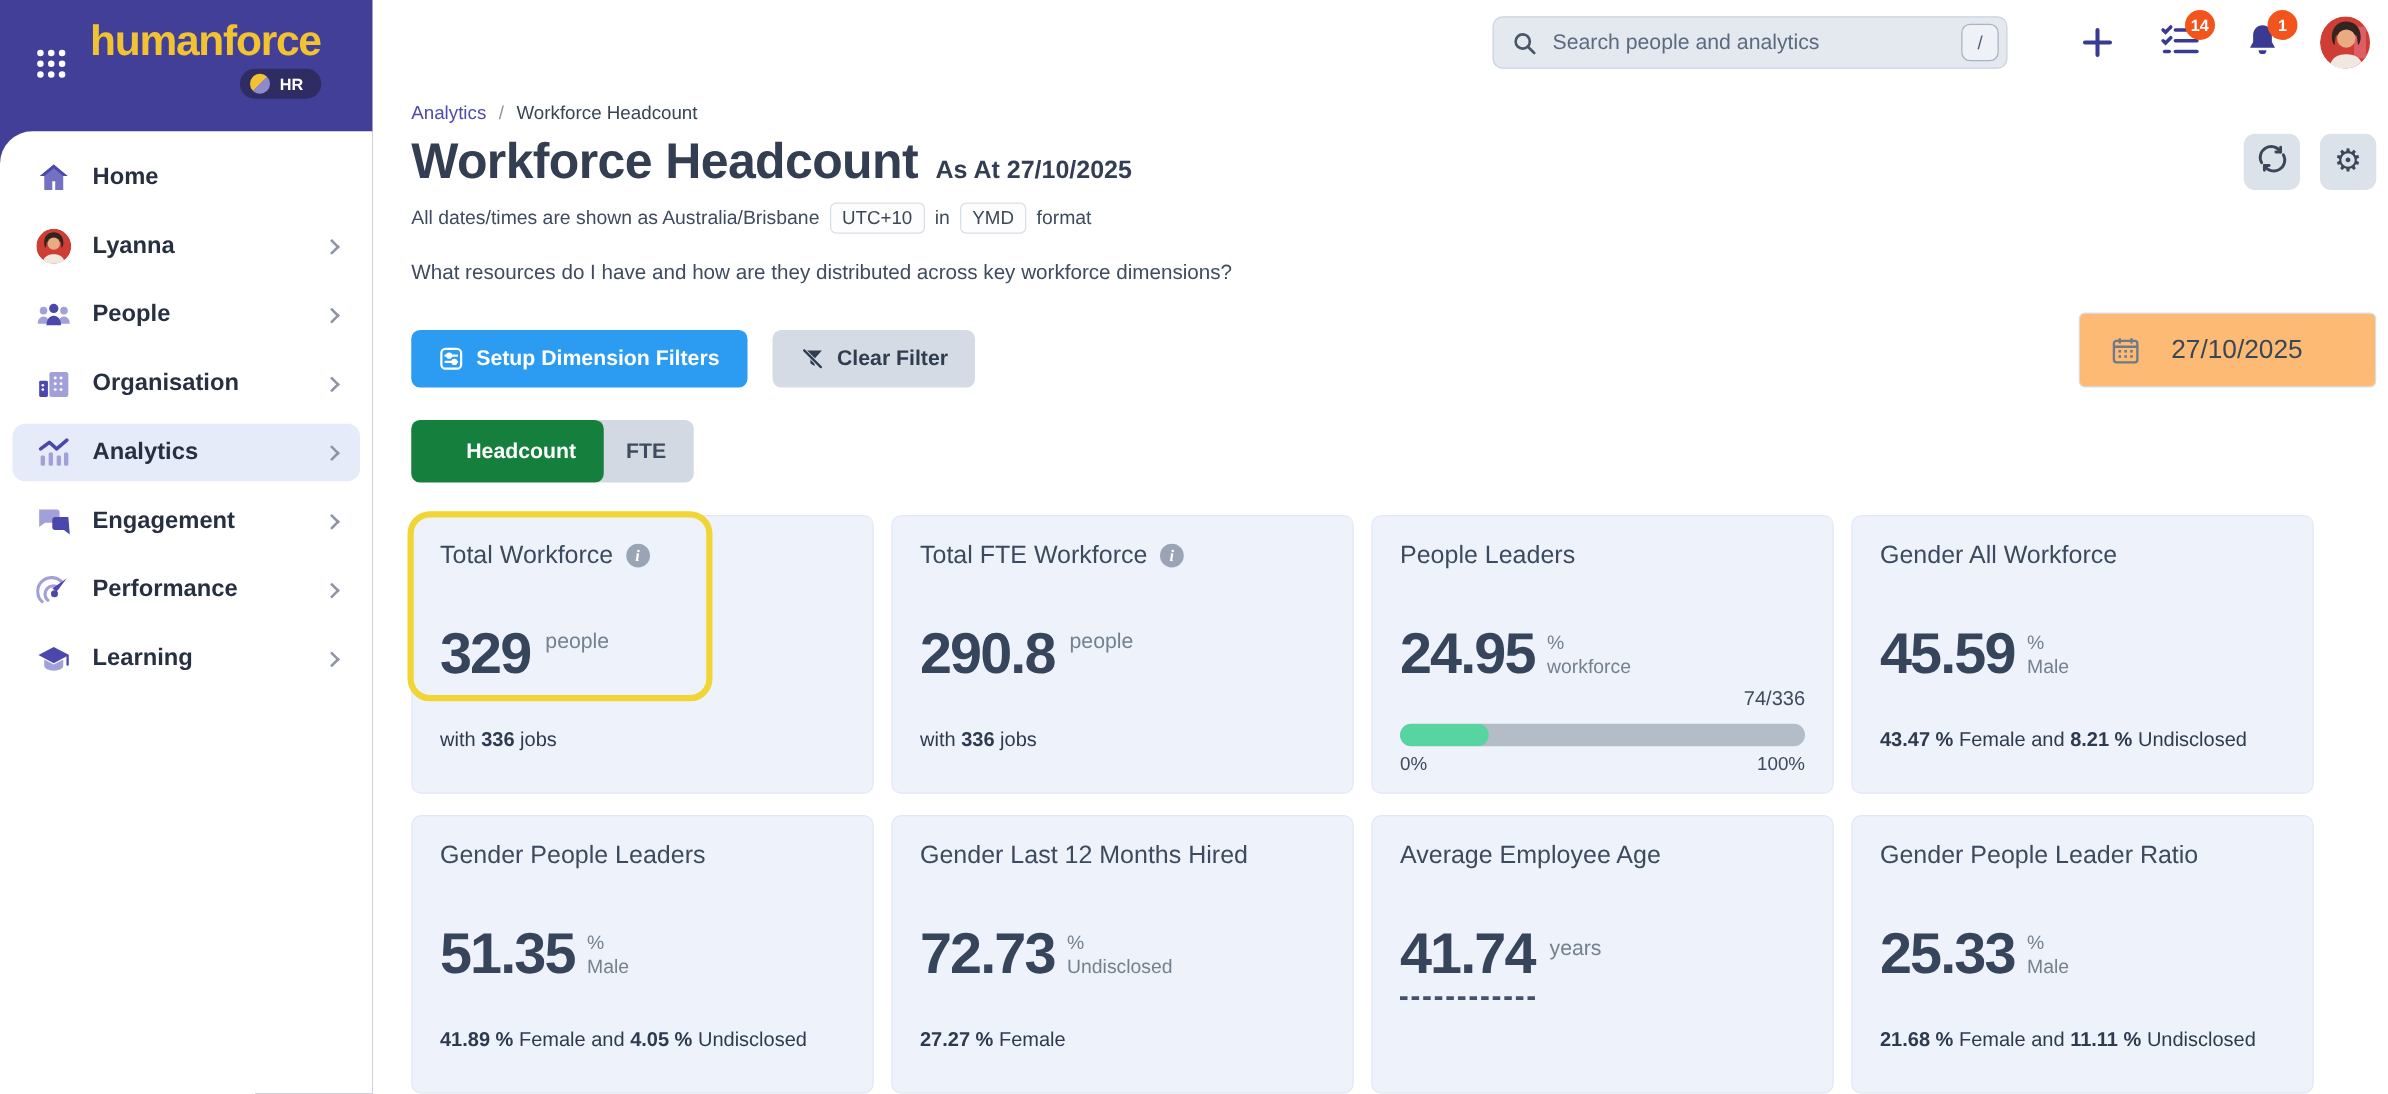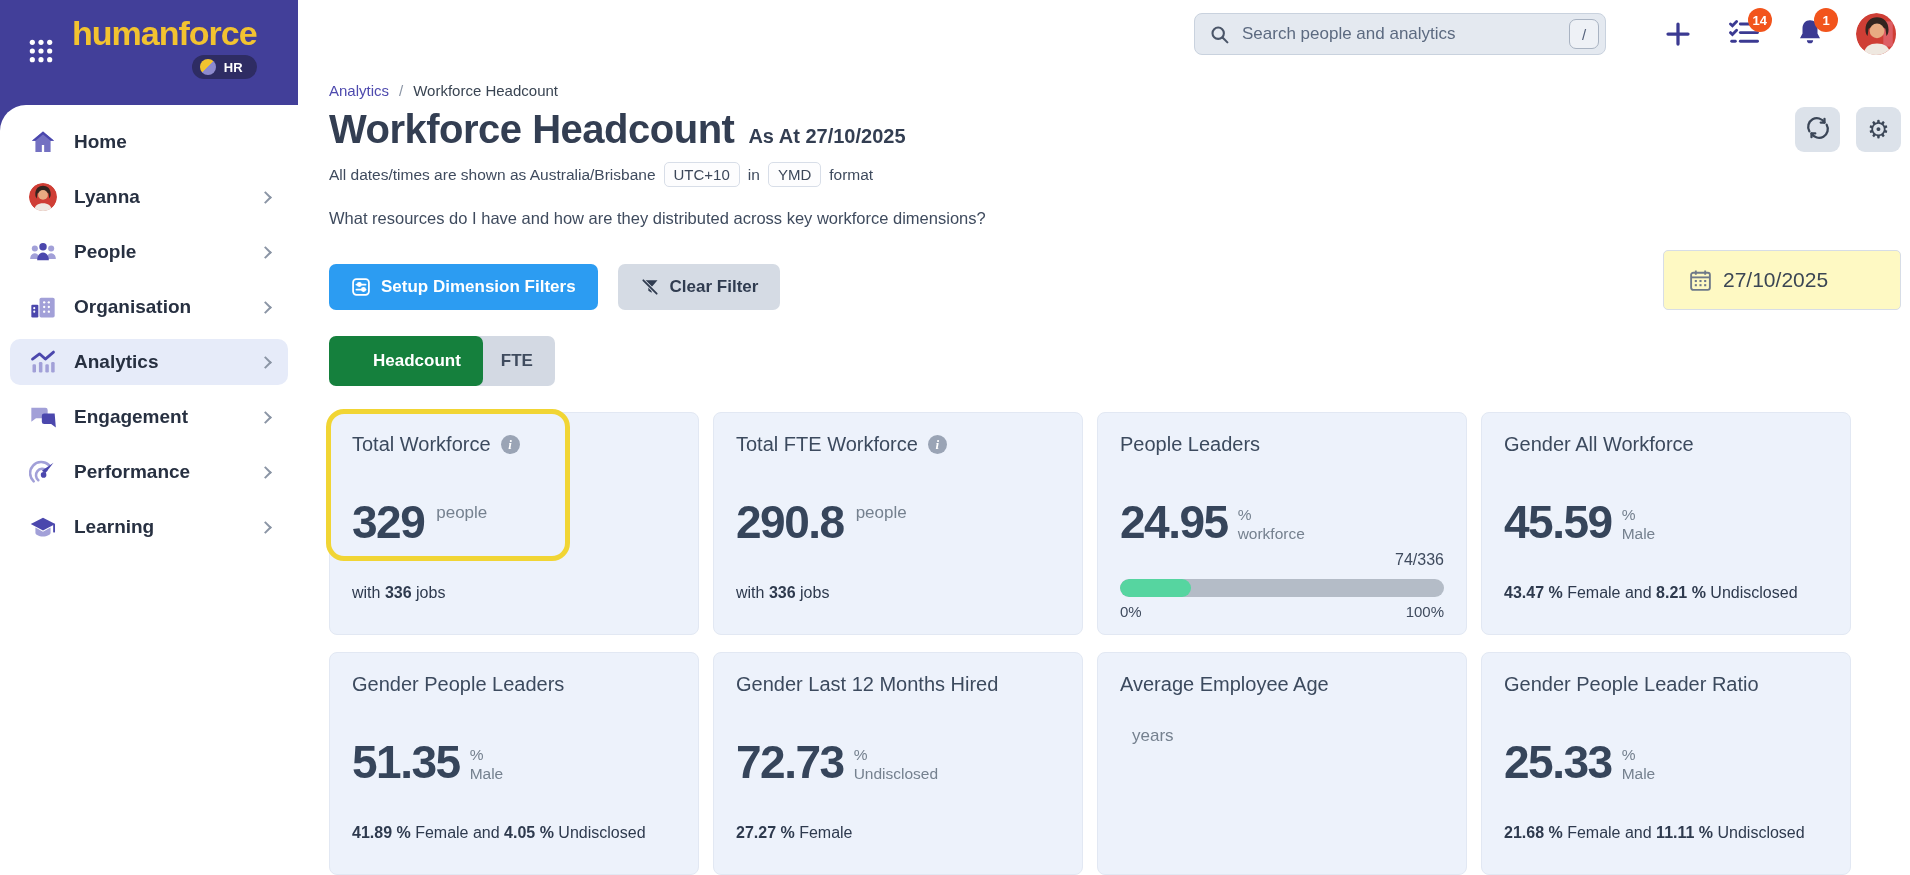--- a/index.html
+++ b/index.html
@@ -64,22 +64,22 @@
   .chip { border:1px solid #d8dee8; background:#fdfdfe; border-radius:5px; padding:3px 9px; font-size:15px;
     color:#3c4759; }
   .question { margin-top:22px; font-size:16.5px; color:#3f4b5e; }
 
   .actions-row { display:flex; align-items:flex-end; margin-top:24px; }
   .btn { display:inline-flex; align-items:center; gap:10px; height:46px; border-radius:7px; border:none;
     font-size:17px; font-weight:700; padding:0 22px; cursor:pointer; font-family:"Liberation Sans", sans-serif; }
   .btn-primary { background:#2c9cf2; color:#ffffff; }
   .btn-secondary { background:#d5dbe4; color:#303c50; margin-left:20px; }
   .spacer { flex:1; }
-  .date-box { display:flex; align-items:center; gap:10px; width:238px; height:60px; border:1px solid #d7dde6;
-    border-radius:5px; background:#fef9c3; padding:0 20px 0 24px; cursor:pointer; margin-top:-2px; }
+  .date-box { display:flex; align-items:center; gap:24px; width:238px; height:60px; border:1px solid #d7dde6;
+    border-radius:5px; background:#fdba74; padding:0 20px 0 24px; cursor:pointer; margin-top:-2px; }
   .date-text { font-size:21px; color:#3b4654; }
 
   .tabs { display:flex; margin-top:26px; }
   .tab { height:50px; display:flex; align-items:center; justify-content:center; font-size:17px; font-weight:700;
     cursor:pointer; padding:0 22px; }
   .tab.active { background:#15803d; color:#ffffff; border-radius:7px; z-index:1;padding-left:44px; }
   .tab.inactive { background:#d3d9e3; color:#3f4b5e; border-radius:0 7px 7px 0; margin-left:-4px; }
 
   
   .cards { display:grid; grid-template-columns:repeat(4,370px); gap:17px 14px; margin-top:26px; }
@@ -486,20 +486,21 @@
             </span>
           </div>
           <div class="card-foot"><b>27.27 %</b><span> Female</span></div>
         </div>
 
         <div class="card">
           <div class="card-title">
             <span>Average Employee Age</span>
           </div>
           <div class="value-row">
+            <span class="big-value dashed-under">41.74</span>
             <span class="unit-inline">years</span>
           </div>
         </div>
 
         <div class="card">
           <div class="card-title">
             <span>Gender People Leader Ratio</span>
           </div>
           <div class="value-row">
             <span class="big-value">25.33</span>

